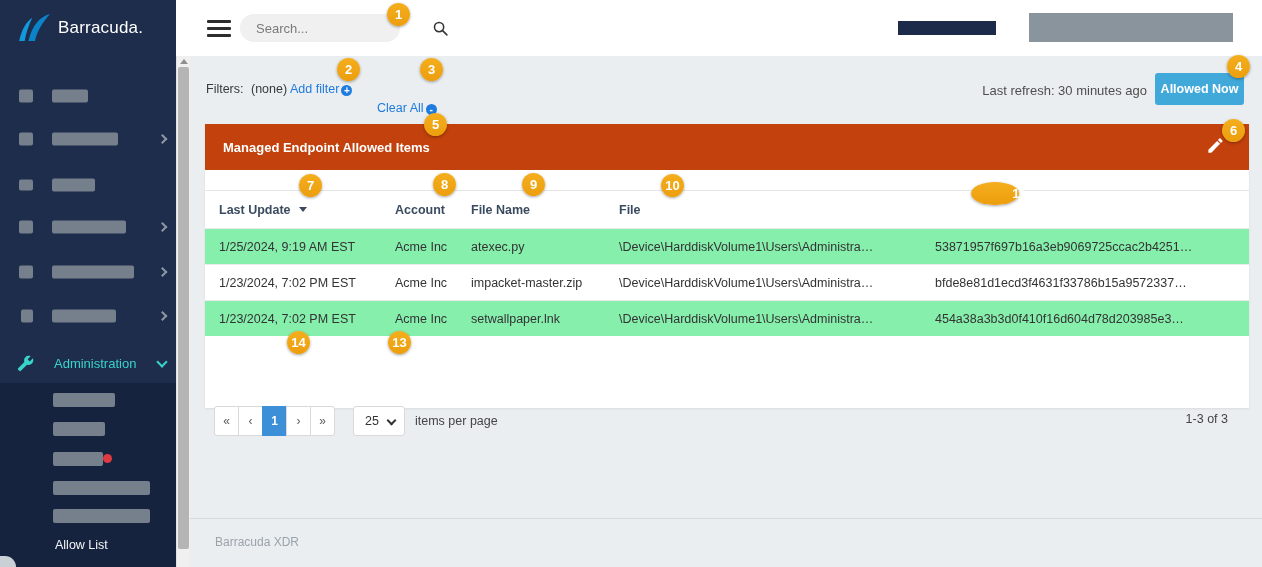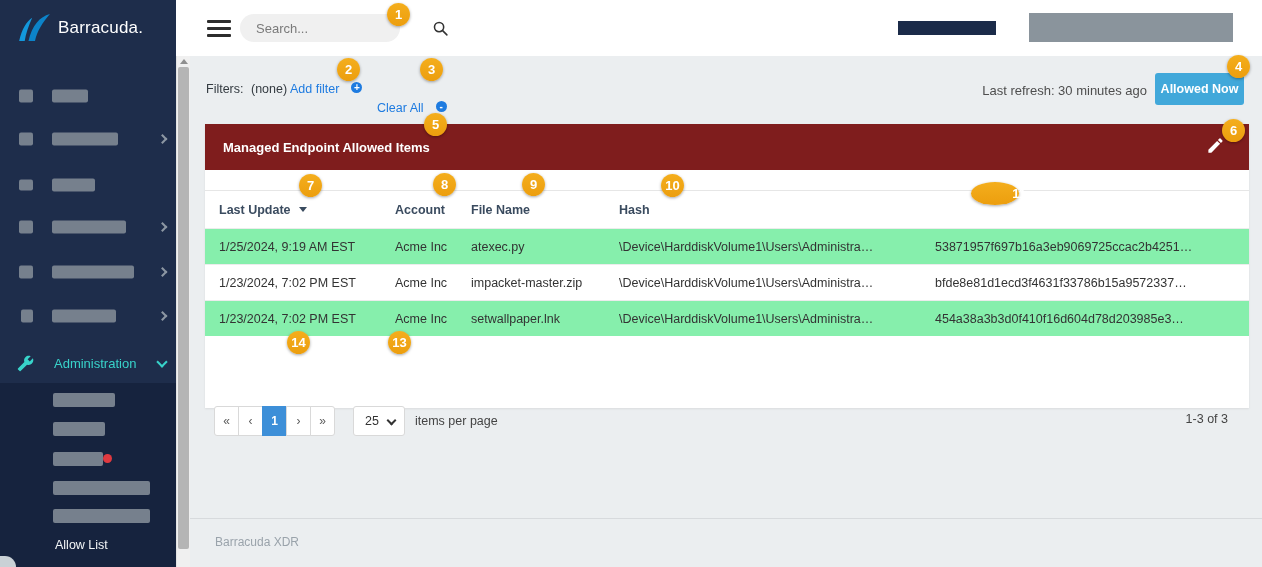--- a/index.html
+++ b/index.html
@@ -39,30 +39,30 @@
   .search-input::placeholder { color:#7a7a7a; }
   .search-btn { border:none; background:transparent; padding:0 9px 0 0; cursor:pointer; display:flex; align-items:center; }
   .redact-navy { position:absolute; left:722px; top:21px; width:98px; height:14px; background:#1b2b49; }
   .redact-gray { position:absolute; left:853px; top:13px; width:204px; height:29px; background:#8a949c; cursor:pointer; }
 
   
   .content { position:absolute; left:190px; top:56px; width:1072px; height:511px; background:#ebeef0; }
   .filters-row { position:absolute; left:0; top:0; width:1072px; height:66px; }
   .filters-label { position:absolute; left:16px; top:26px; font-size:12.5px; color:#333a40; }
   .filters-value { position:absolute; left:61px; top:26px; font-size:12.5px; color:#333a40; }
-  .link { font-size:12.5px; color:#1e7be0; cursor:pointer; display:flex; align-items:flex-start;gap:10px; }
+  .link { font-size:12.5px; color:#1e7be0; cursor:pointer; display:flex; align-items:flex-end; }
   .link-add { position:absolute; left:100px; top:26px; }
   .link-clear { position:absolute; left:187px; top:26px;margin-top:19px; }
   .circle-ic { display:inline-flex; align-items:center; justify-content:center; width:11px; height:11px; border-radius:50%; background:#1e7be0; color:#fff; font-size:10px; line-height:1; margin-left:2px; font-weight:bold; }
   .last-refresh { position:absolute; right:115px; top:27px; font-size:13px; color:#4e4e4e; }
   .refresh-btn { position:absolute; right:18px; top:17px; width:89px; height:32px; background:#41a8da; color:#fff; border:none; border-radius:3px; font-size:12.5px; font-weight:bold; cursor:pointer; font-family:"Liberation Sans",sans-serif; }
 
   
   .card { position:absolute; left:15px; top:68px; width:1044px; height:284px; background:#ffffff; box-shadow:0 1px 2px rgba(0,0,0,.08); }
-  .card-header { position:absolute; left:0; top:0; width:1044px; height:46px; background:#7f1d1d; display:flex; align-items:center; }
+  .card-header { position:absolute; left:0; top:0; width:1044px; height:46px; background:#c2410c; display:flex; align-items:center; }
   .card-title { color:#ffffff; font-size:13px; font-weight:bold; margin-left:18px; }
   .edit-btn { position:absolute; right:22px; top:11px; width:24px; height:24px; background:transparent; border:none; cursor:pointer; }
 
   .thead { position:absolute; left:0; top:66px; width:1044px; height:38px; border-top:1px solid #e6e6e6; display:grid; grid-template-columns:176px 76px 148px 316px auto; padding-left:14px; align-items:center; }
   .th { font-size:12.5px; font-weight:bold; color:#3a4b5f; display:flex; align-items:center; cursor:pointer; }
   .sort-caret { display:inline-block; width:0; height:0; border-left:4px solid transparent; border-right:4px solid transparent; border-top:5px solid #3a4b5f; margin-left:8px; }
   .trow { position:absolute; left:0; width:1044px; height:36px; display:grid; grid-template-columns:176px 76px 148px 316px auto; padding-left:14px; align-items:center; border-top:1px solid #ececec; }
   .trow.odd { background:#86efac; }
   .td { font-size:12.5px; color:#333; white-space:nowrap; overflow:hidden; }
 
@@ -198,21 +198,21 @@
         </button>
       </div>
 
       <div class="thead">
         <span class="th">
           <span>Last Update</span>
           <span class="sort-caret"></span>
         </span>
         <span class="th">Account</span>
         <span class="th">File Name</span>
-        <span class="th">Hash</span>
+        <span class="th">File</span>
       </div>
 
       <div class="trow odd" style="top:104px;">
         <span class="td">1/25/2024, 9:19 AM EST</span>
         <span class="td">Acme Inc</span>
         <span class="td">atexec.py</span>
         <span class="td">\Device\HarddiskVolume1\Users\Administra…</span>
         <span class="td">53871957f697b16a3eb9069725ccac2b4251…</span>
       </div>
       <div class="trow" style="top:140px;">

